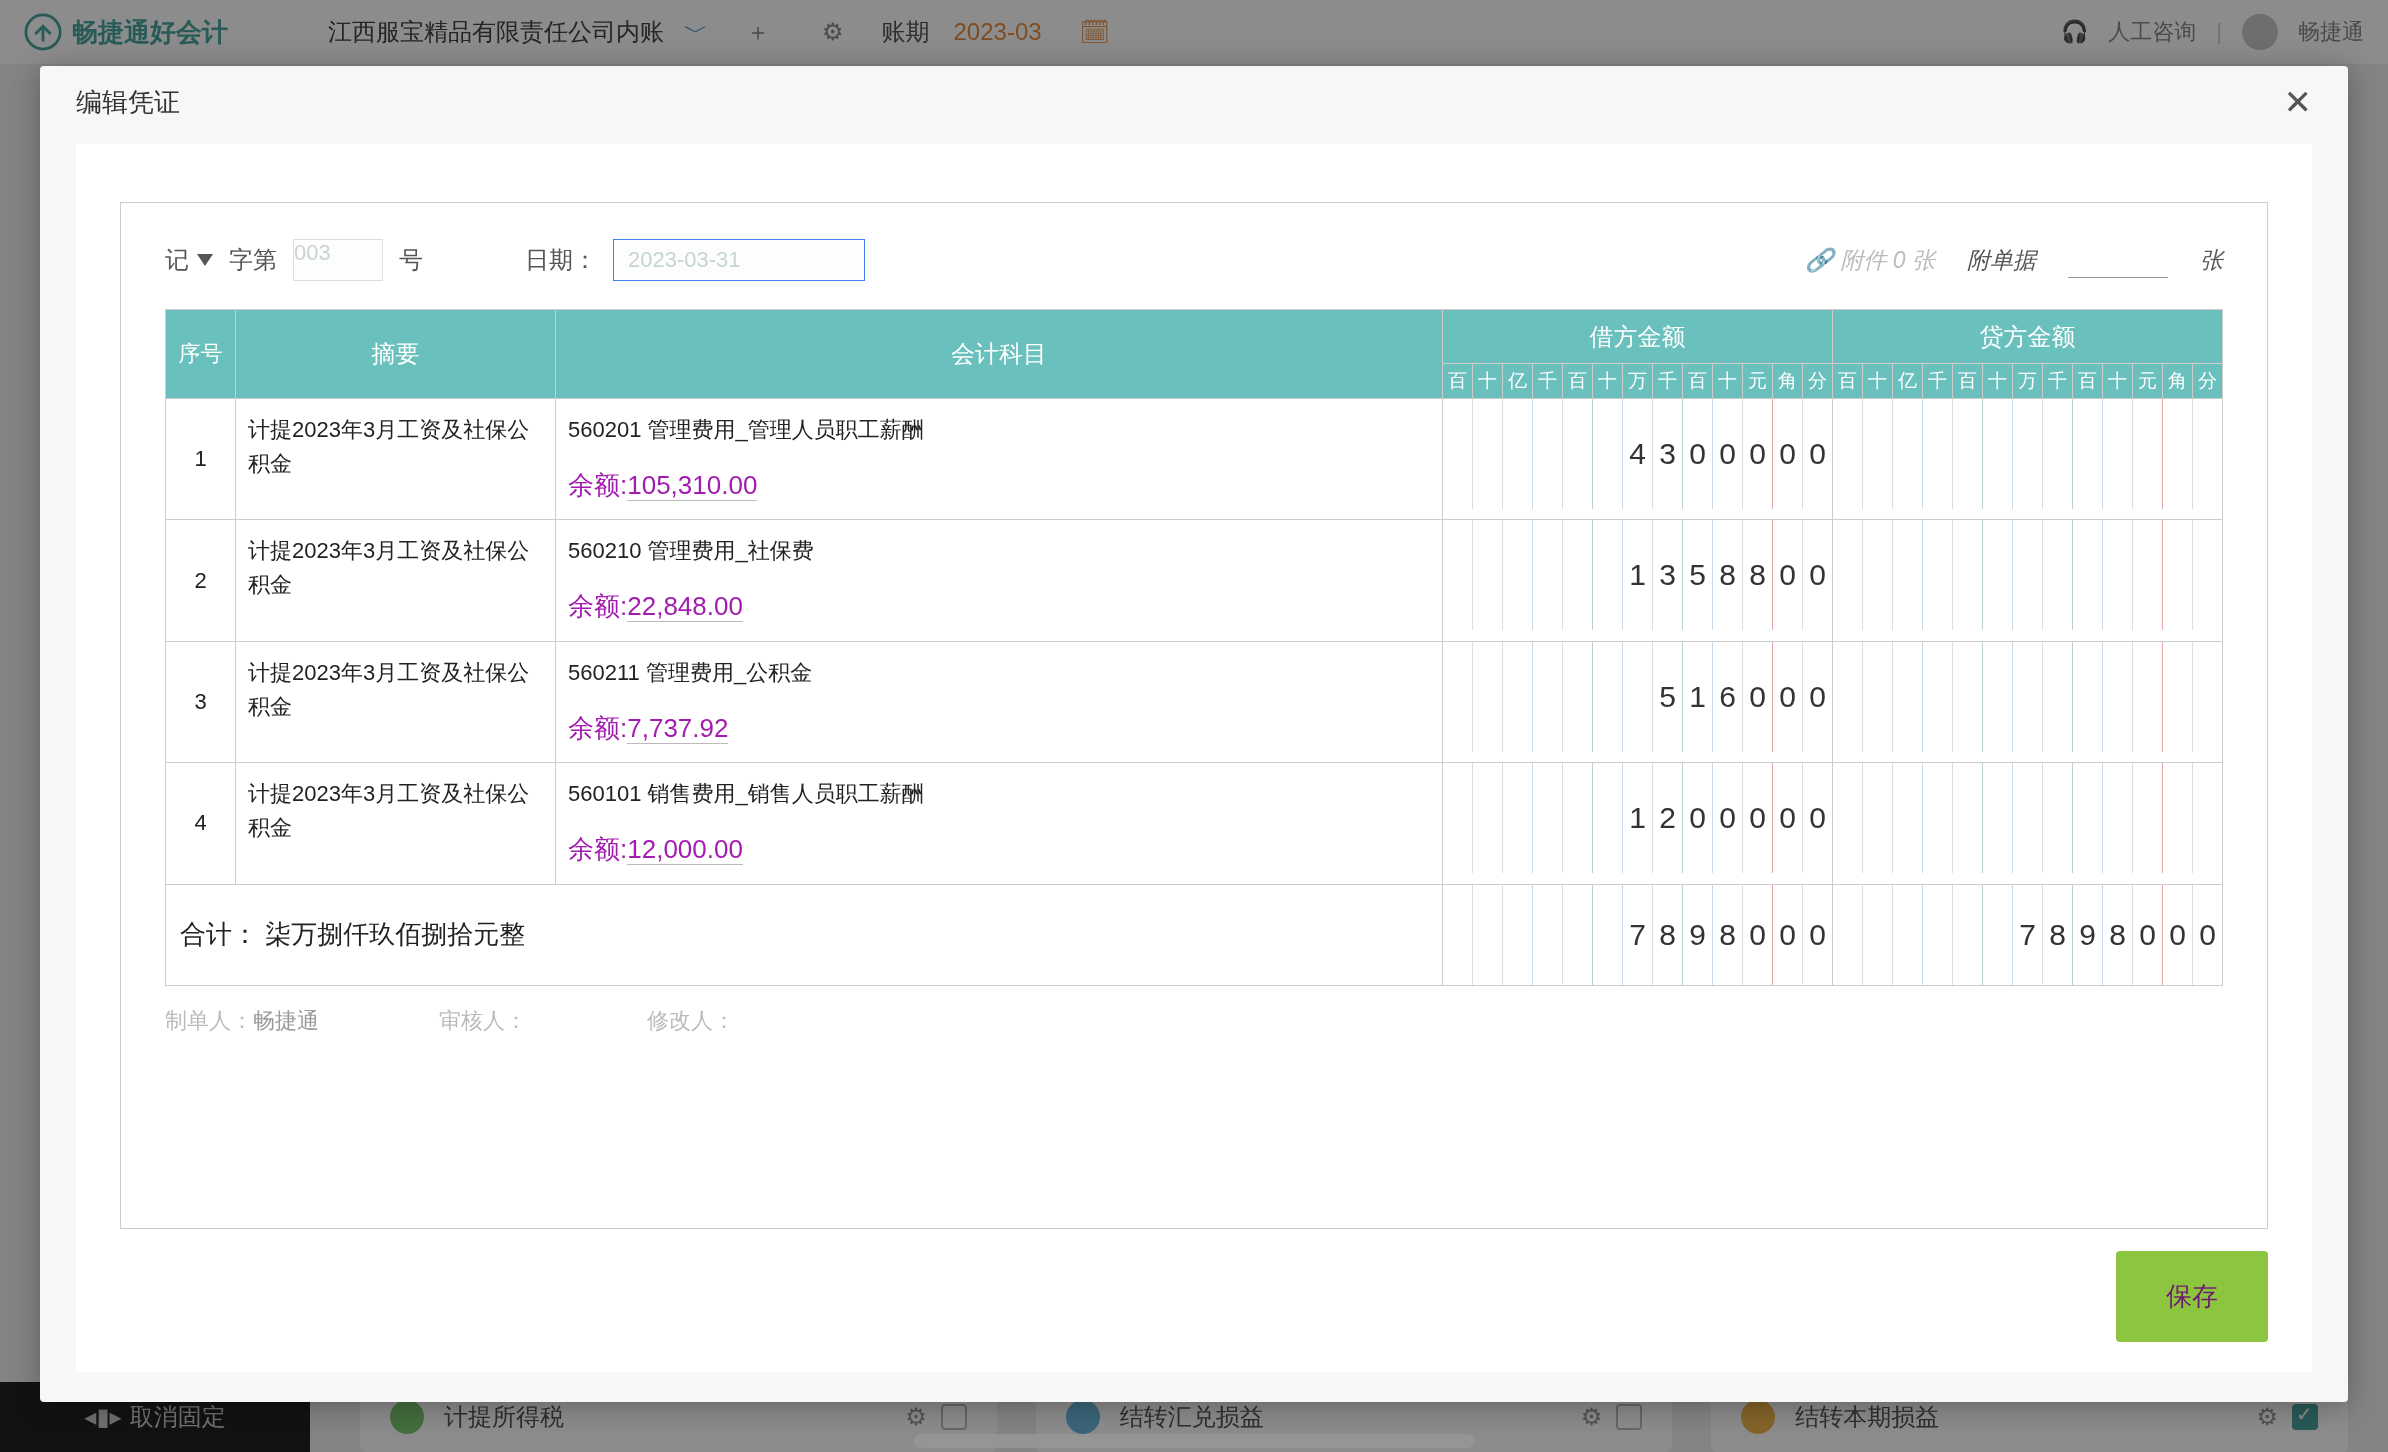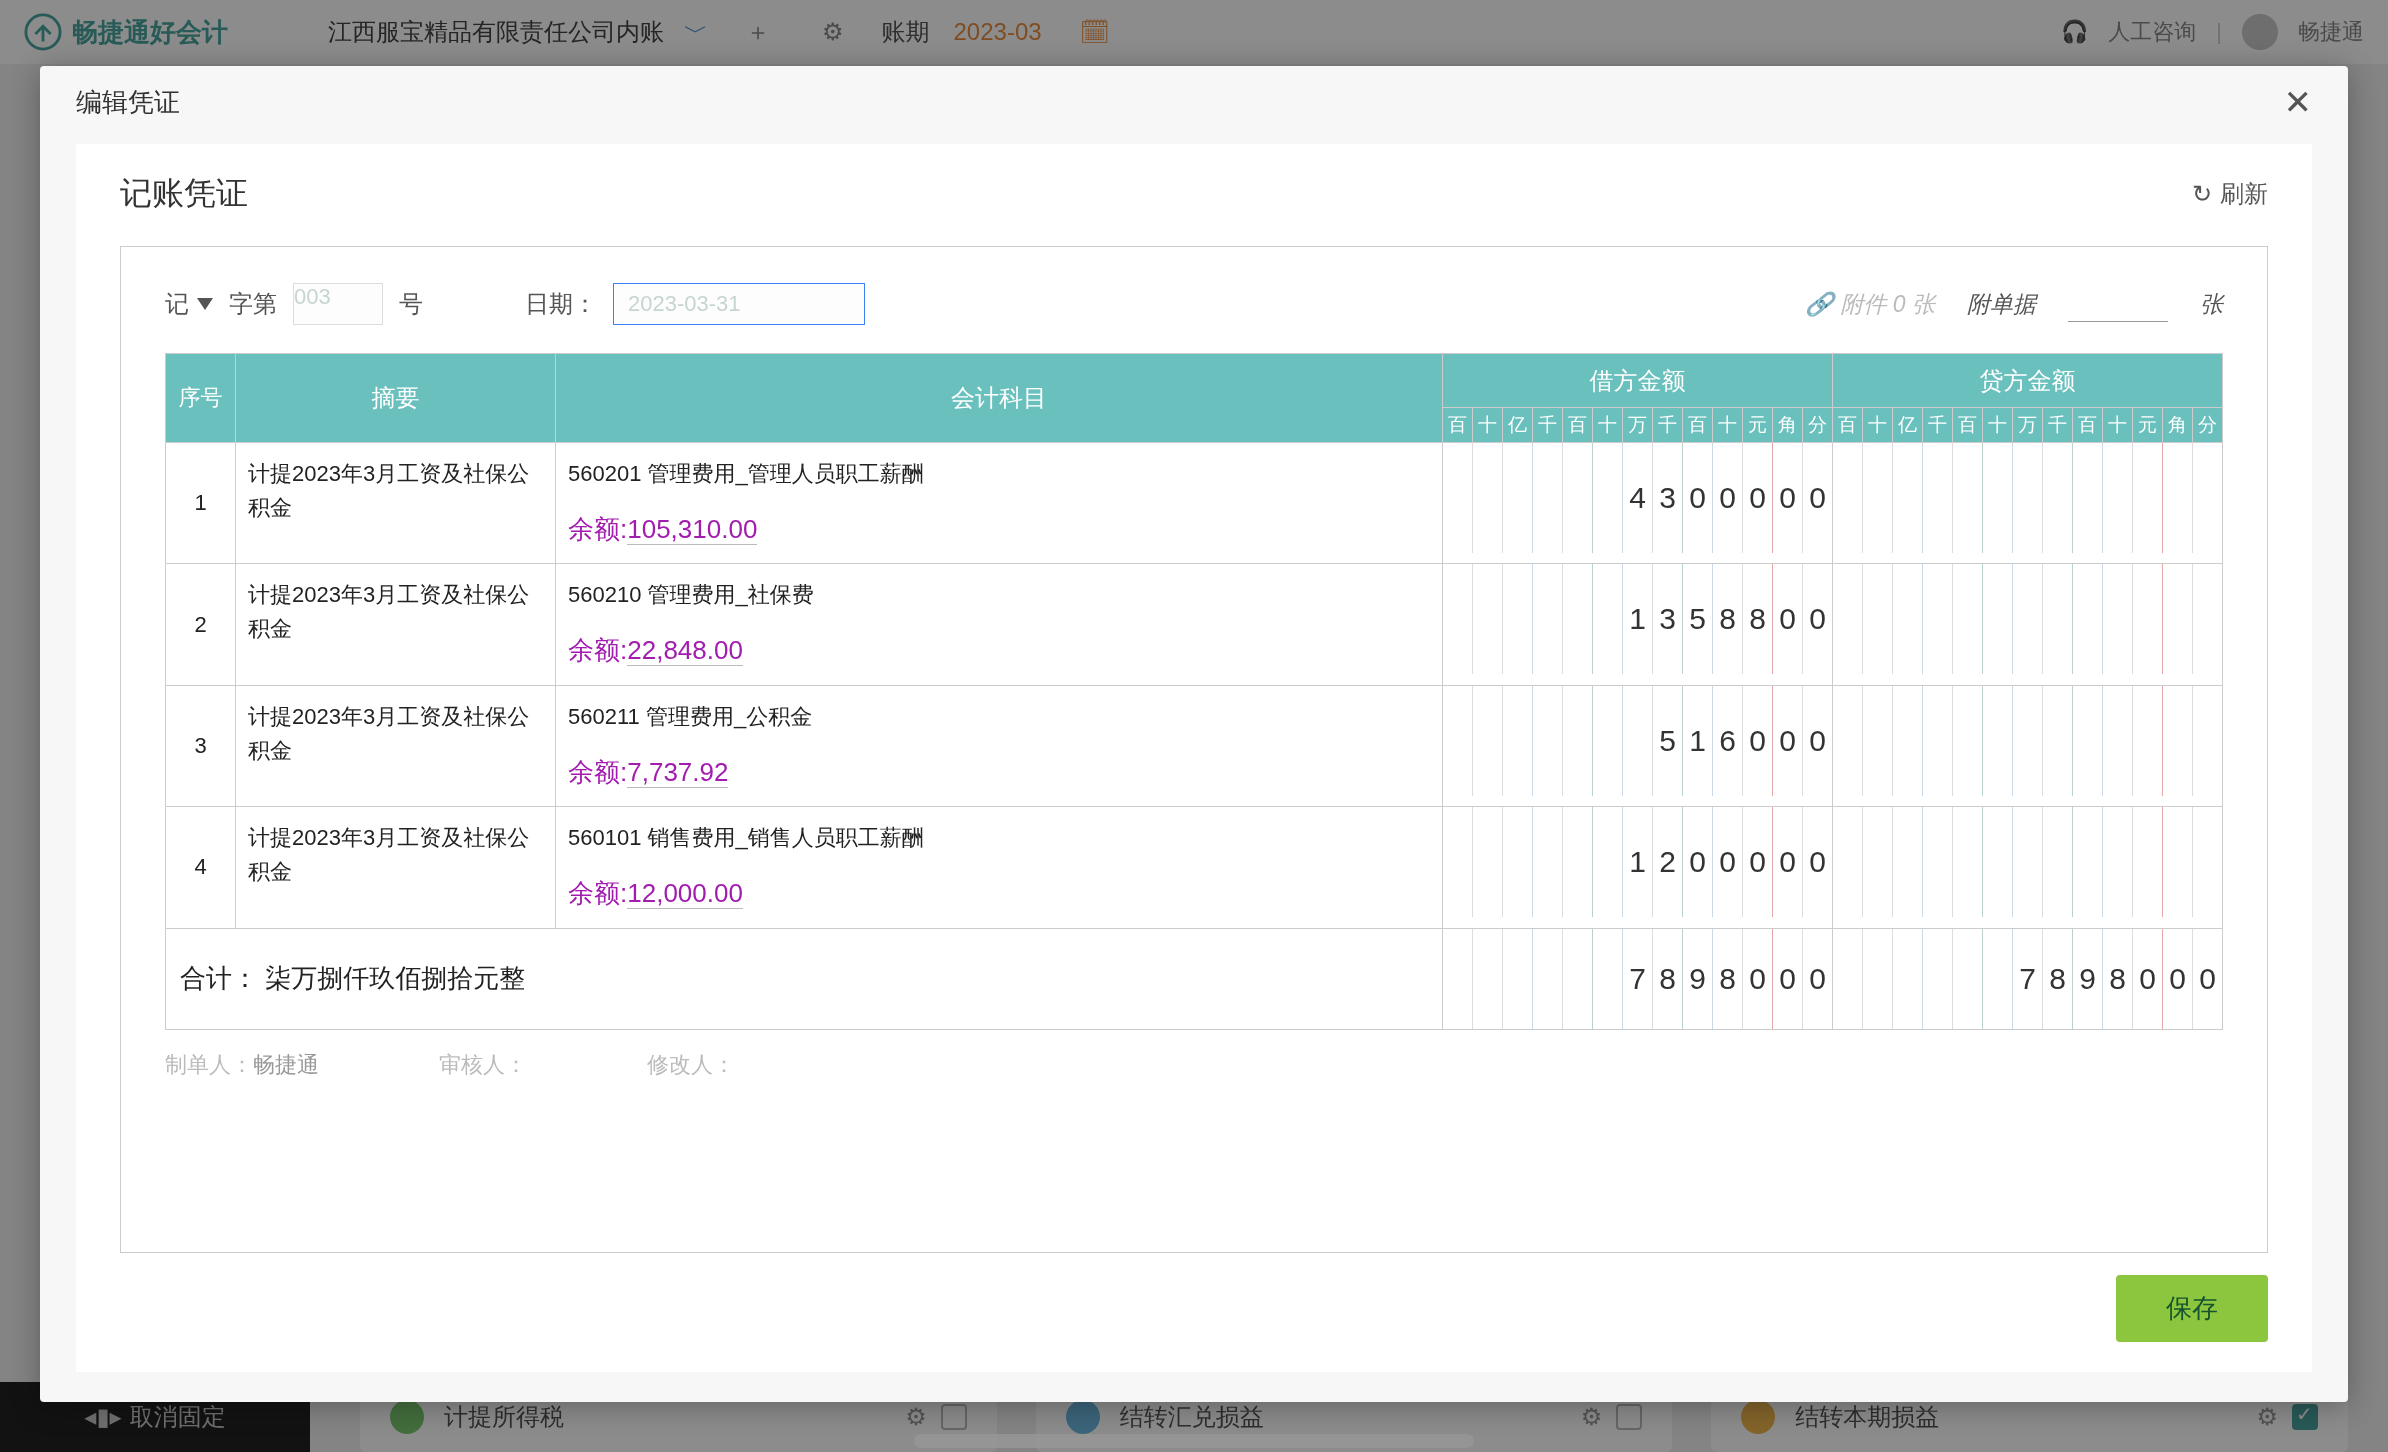--- a/index.html
+++ b/index.html
@@ -85,21 +85,21 @@
 tr.data-row{height:110px;}
 tr.data-row .digits{height:110px;}
 .tot-row td{height:100px;}
 .tot-row .digits{height:100px;}
 .tot-lbl{font-size:26px;color:#222;padding:0 14px;vertical-align:middle;}
 
 .footer-row{display:flex;gap:120px;margin-top:20px;color:#bbb;font-size:22px;}
 .footer-row .v{color:#999;}
 
 .save-bar{display:flex;margin-top:auto;padding-top:22px;}
-.save-btn{margin-left:auto;background:#8cc63f;color:#14532d;font-size:26px;padding:16px 50px;border:none;border-radius:4px;cursor:pointer;}
+.save-btn{margin-left:auto;background:#8cc63f;color:#701a75;font-size:26px;padding:28px 50px;border:none;border-radius:4px;cursor:pointer;}
 </style>
 </head>
 <body>
 
 <div class="bg-header">
   <div class="logo">
     <svg viewBox="0 0 40 40">
         <circle cx="20" cy="20" r="18" fill="none" stroke="#4aa5a0" stroke-width="3"></circle>
         <path d="M12 22 L20 14 L28 22" fill="none" stroke="#4aa5a0" stroke-width="3"></path>
         <line x1="20" y1="14" x2="20" y2="30" stroke="#4aa5a0" stroke-width="3"></line>
@@ -159,27 +159,20 @@
 
 <div class="bg-dim"></div>
 <div class="pill-bar"></div>
 
 <div class="modal">
   <div class="mod-head">
     <span>编辑凭证</span>
     <span class="close-x">✕</span>
   </div>
   <div class="mod-body">
-    <div class="title-row">
-      <span class="voucher-title">记账凭证</span>
-      <span class="refresh">
-        <span>↻</span>
-        <span>刷新</span>
-      </span>
-    </div>
 
     <div class="voucher-box">
       <div class="form-row">
         <span class="ji">
           <span>记</span>
           <span class="tri"></span>
         </span>
         <span>字第</span>
         <span class="num-input">003</span>
         <span>号</span>

